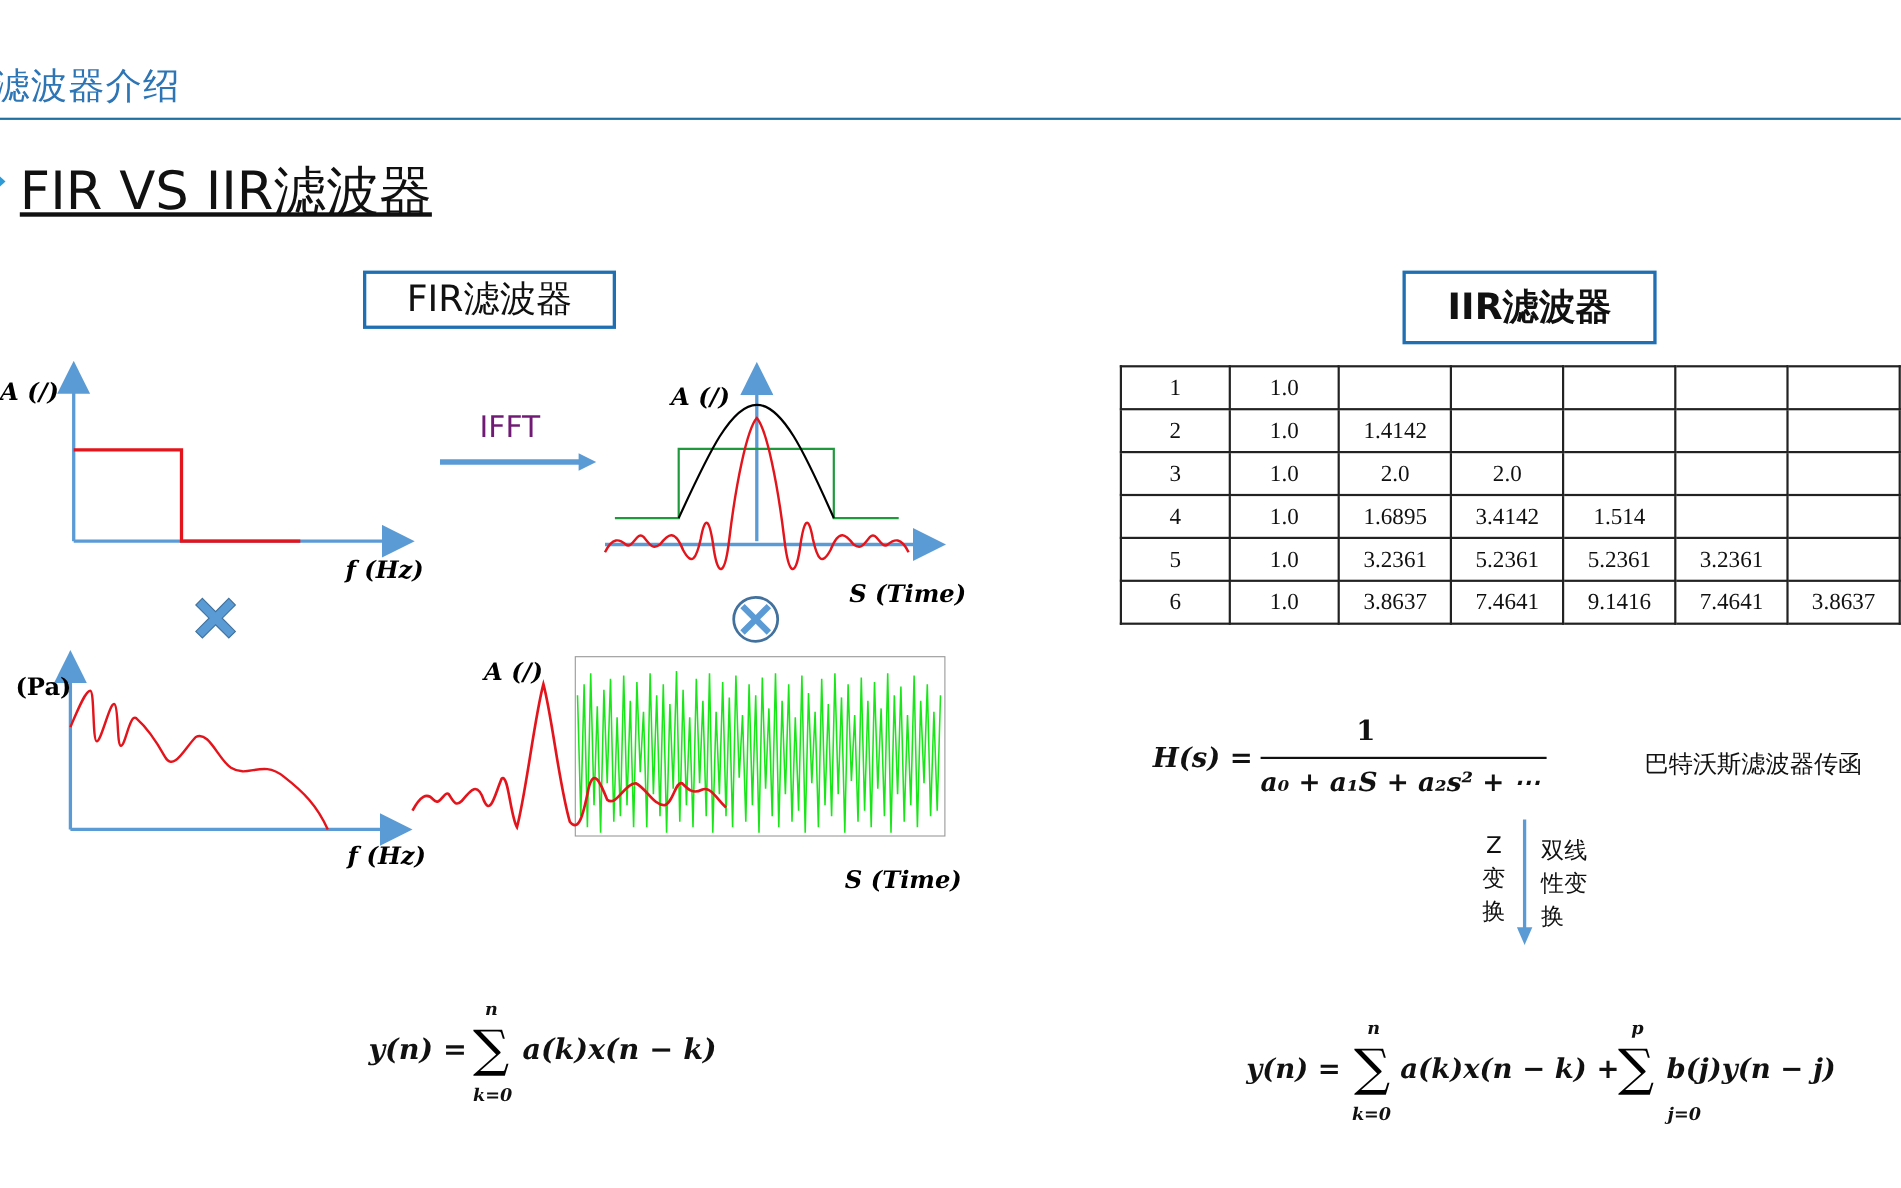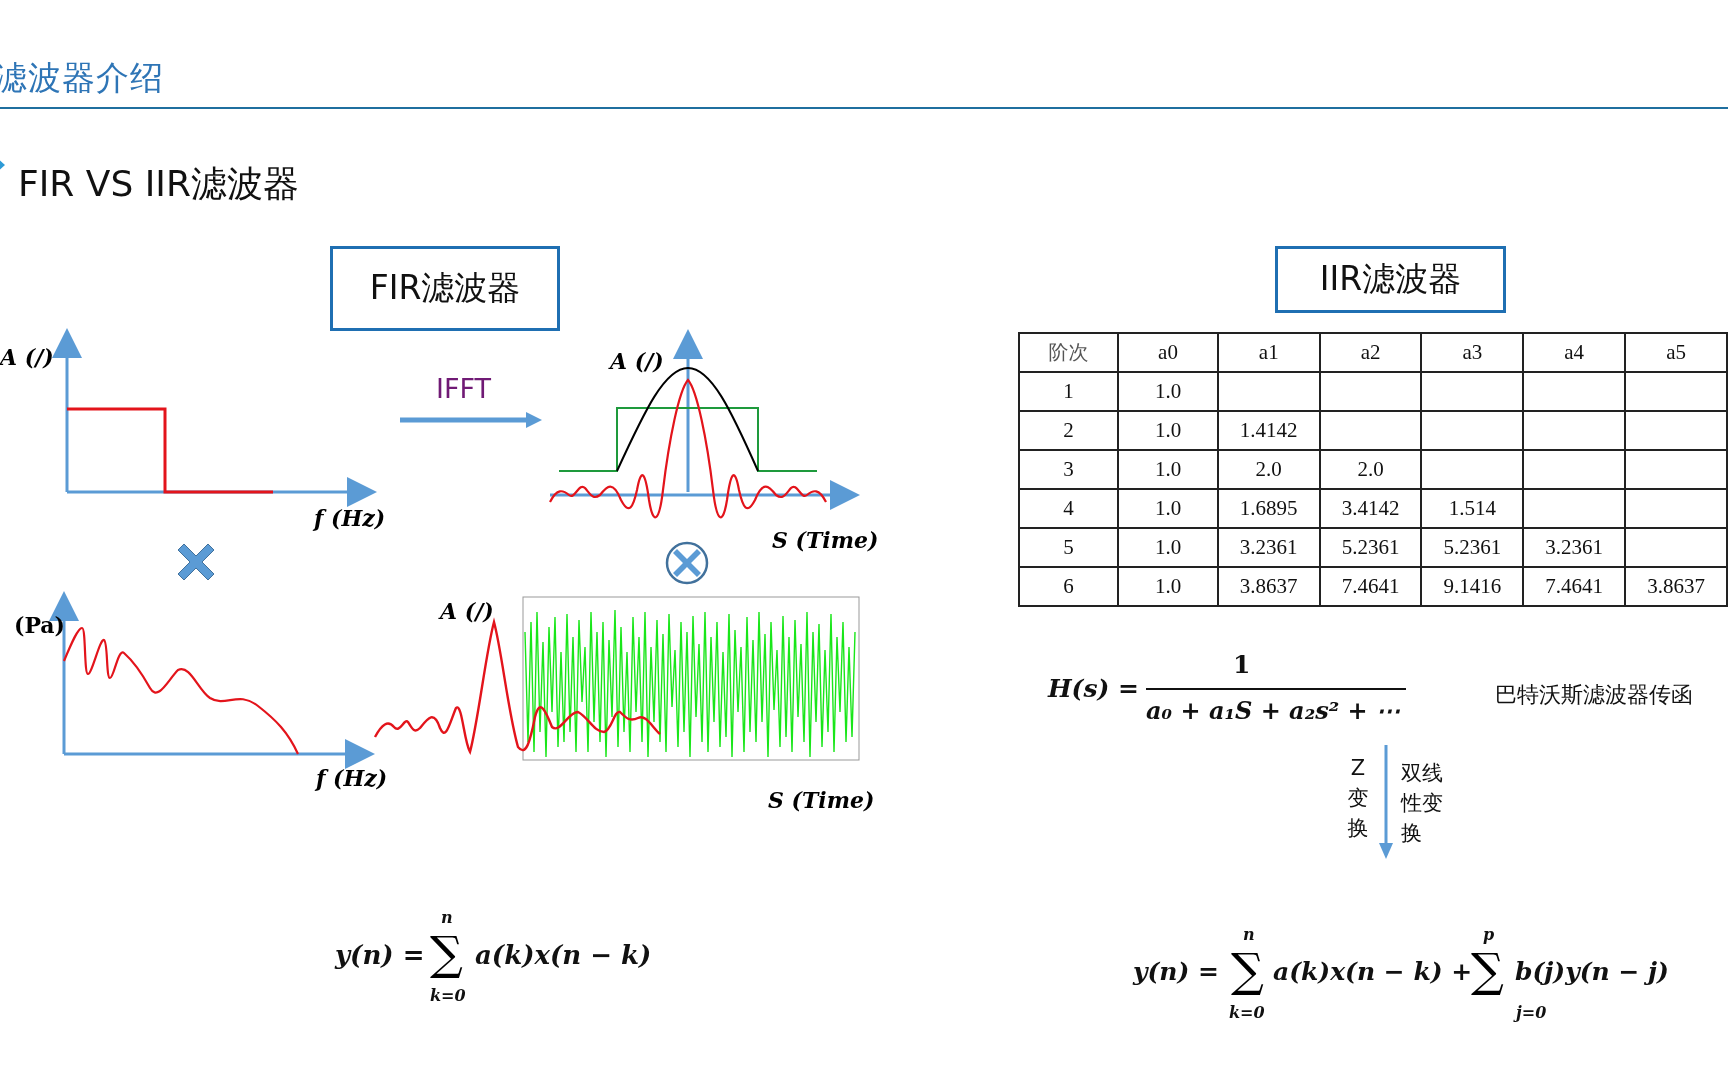--- a/index.html
+++ b/index.html
@@ -1,21 +1,21 @@
 <!DOCTYPE html>
 <html><head>
 <meta charset="utf-8">
 <style>
   html, body { margin:0; padding:0; background:#ffffff; }
   body { width:1728px; height:1080px; position:relative; overflow:hidden;
          font-family:"DejaVu Sans", sans-serif; color:#000; }
   .abs { position:absolute; }
   .header-title { left:-6px; top:56px; font-size:33px; color:#2e75b6; letter-spacing:1px; white-space:nowrap; }
   .header-rule { left:0; top:107px; width:1728px; height:2px; background:#1f6f9f; }
-  .subtitle { left:18px; top:160px; font-size:36px; color:#111; white-space:nowrap; }
+  .subtitle { left:18px; top:142px; font-size:48px; color:#111; white-space:nowrap;text-decoration:underline; }
   .subtitle-bullet { left:-4px; top:157px; width:0; height:0; border-left:9px solid #2e9bd6;
                      border-top:8px solid transparent; border-bottom:8px solid transparent; }
   .boxlabel { border:3px solid #1f6fb2; background:#fff; display:flex; align-items:center; justify-content:center;
               font-size:33px; color:#111; box-sizing:border-box; }
   .serif-it { font-family:"DejaVu Serif", serif; font-style:italic; font-weight:bold; font-size:22px; white-space:nowrap; }
   table.coef { border-collapse:collapse; font-family:"Liberation Serif", serif; font-size:21px; color:#111; }
   table.coef td { border:2px solid #222; width:103px; height:37px; text-align:center; padding:0; }
   table.coef td.hdr-cn { color:#555; font-family:"DejaVu Sans", sans-serif; font-size:20px; }
   .math { font-family:"DejaVu Serif", serif; font-weight:bold; font-style:italic; white-space:nowrap; color:#111; }
   .cn-label { font-size:22px; color:#111; white-space:nowrap;margin-left:12px; }
@@ -23,21 +23,21 @@
   svg { position:absolute; overflow:visible; }
 </style>
 </head>
 <body>
 
 <div class="abs header-title">滤波器介绍</div>
 <div class="abs header-rule"></div>
 <div class="abs subtitle-bullet"></div>
 <div class="abs subtitle">FIR VS IIR滤波器</div>
 
-<div class="abs boxlabel" style="left:330px; top:246px; width:230px; height:85px;">
+<div class="abs boxlabel" style="left:330px; top:246px; width:230px; height:53px;">
   <span>FIR滤波器</span>
 </div>
 
 <svg style="left:0; top:335px;" width="380" height="170">
   <defs>
     <marker id="arrA" markerWidth="10" markerHeight="10" refX="5" refY="5" orient="auto">
       <path d="M0,0 L10,5 L0,10 z" fill="#5b9bd5"></path>
     </marker>
   </defs>
   <line x1="67" y1="157" x2="67" y2="8" stroke="#5b9bd5" stroke-width="3" marker-end="url(#arrA)"></line>
@@ -102,36 +102,27 @@
 <div class="abs serif-it" style="left:768px; top:787px;">S  (Time)</div>
 
 <div class="abs" style="left:335px; top:908px; width:330px; height:100px;">
   <span class="abs math" style="left:0; top:32px; font-size:26px;">y(n) =</span>
   <span class="abs math" style="left:106px; top:0; font-size:16px;">n</span>
   <span class="abs" style="left:95px; top:18px; font-size:46px; font-family:'DejaVu Serif', serif;">∑</span>
   <span class="abs math" style="left:95px; top:78px; font-size:16px;">k=0</span>
   <span class="abs math" style="left:140px; top:32px; font-size:26px;">a(k)x(n − k)</span>
 </div>
 
-<div class="abs boxlabel" style="left:1275px; top:246px; width:231px; height:67px;">
+<div class="abs boxlabel" style="left:1275px; top:246px; width:231px; height:67px;font-weight:bold;">
   <span>IIR滤波器</span>
 </div>
 
 <div class="abs" style="left:1018px; top:332px;">
   <table class="coef">
     <tbody>
-        <tr>
-      <td class="hdr-cn">阶次</td>
-      <td>a0</td>
-      <td>a1</td>
-      <td>a2</td>
-      <td>a3</td>
-      <td>a4</td>
-      <td>a5</td>
-    </tr>
     <tr>
       <td>1</td>
       <td>1.0</td>
       <td></td>
       <td></td>
       <td></td>
       <td></td>
       <td></td>
     </tr>
     <tr>

